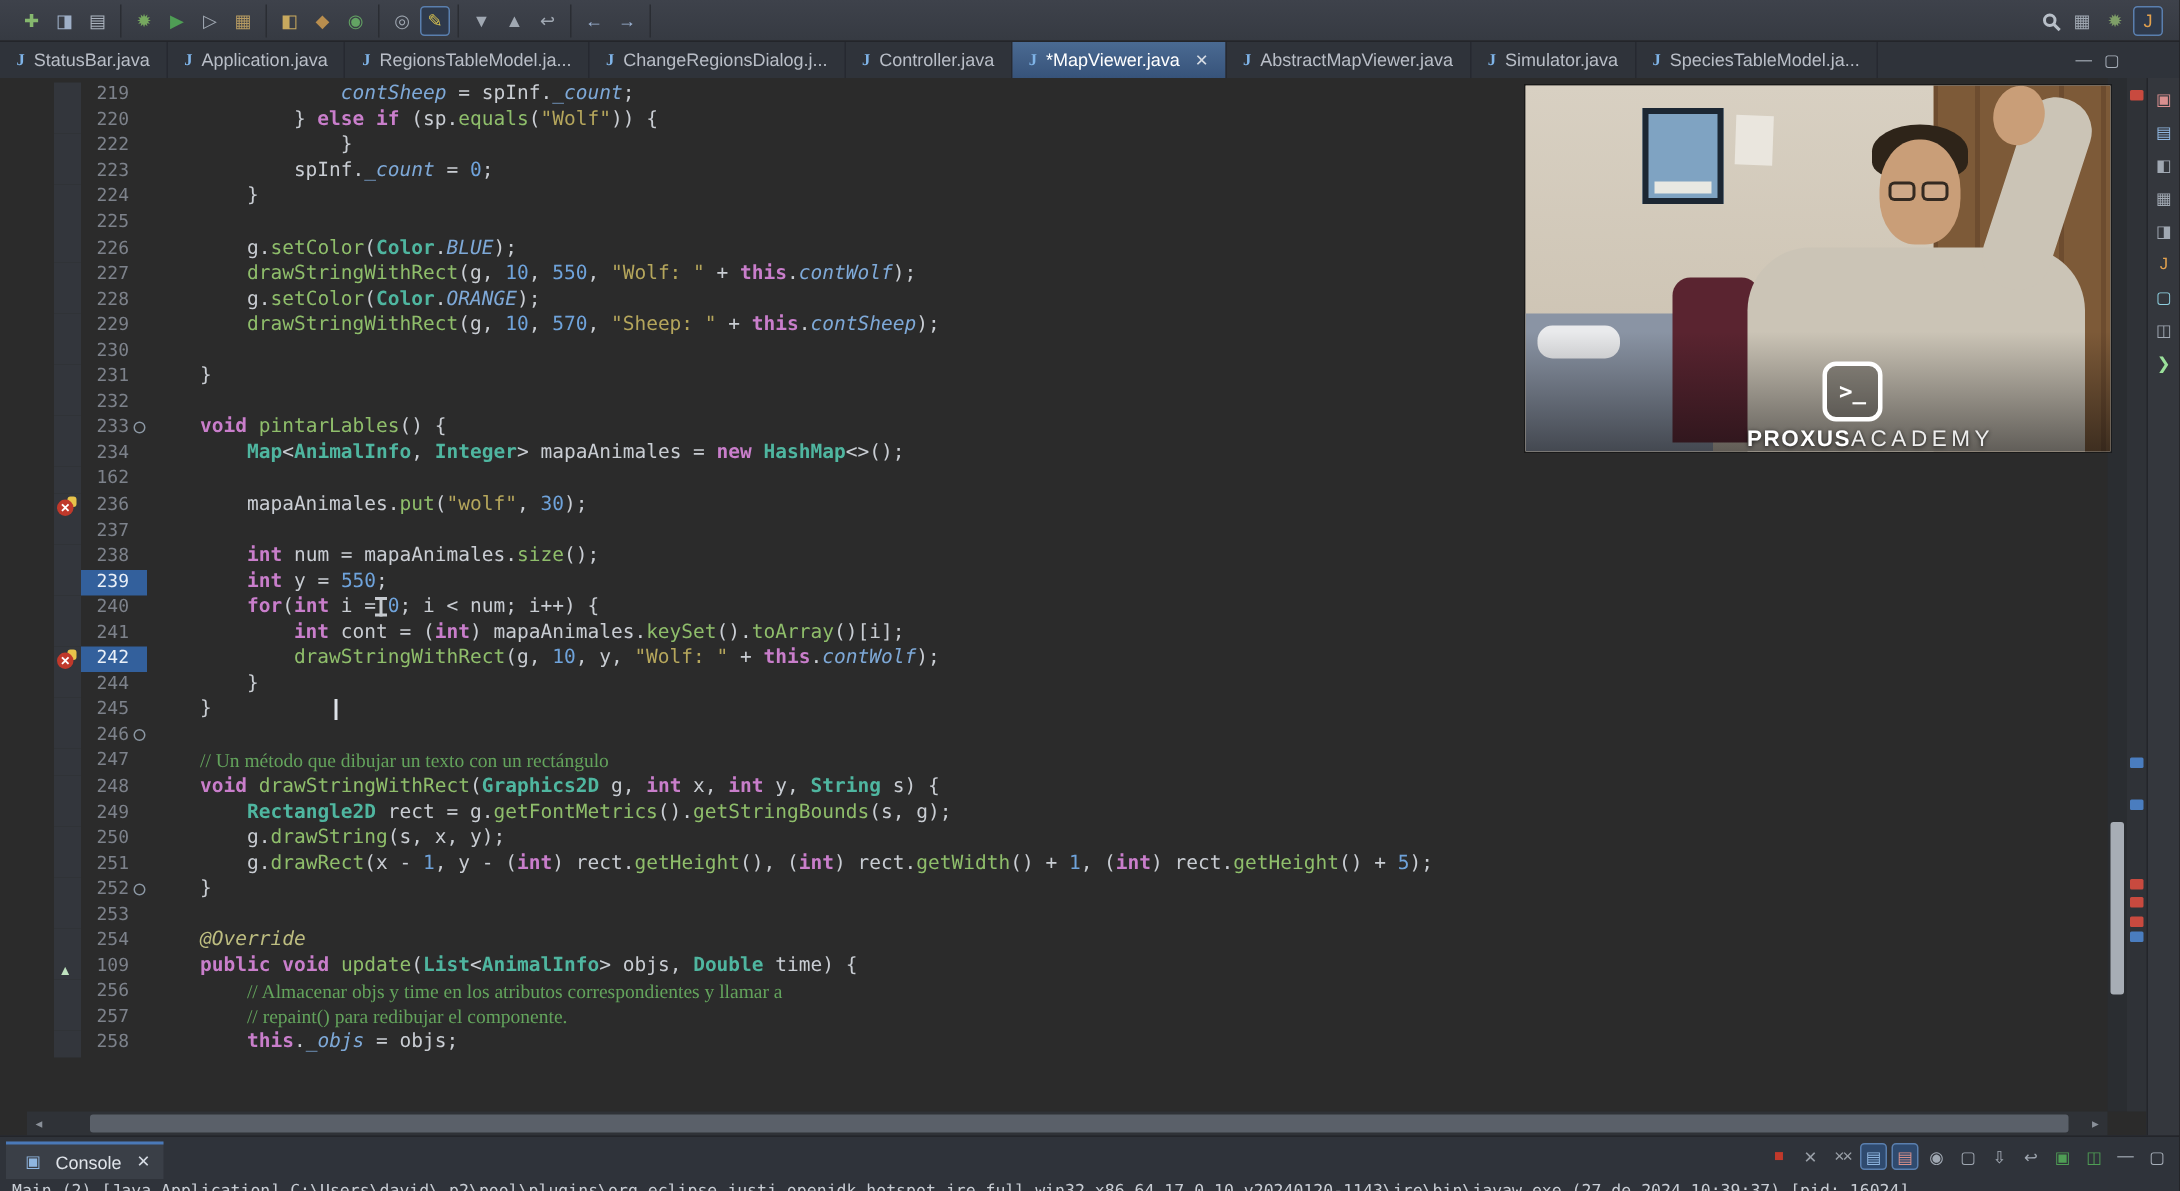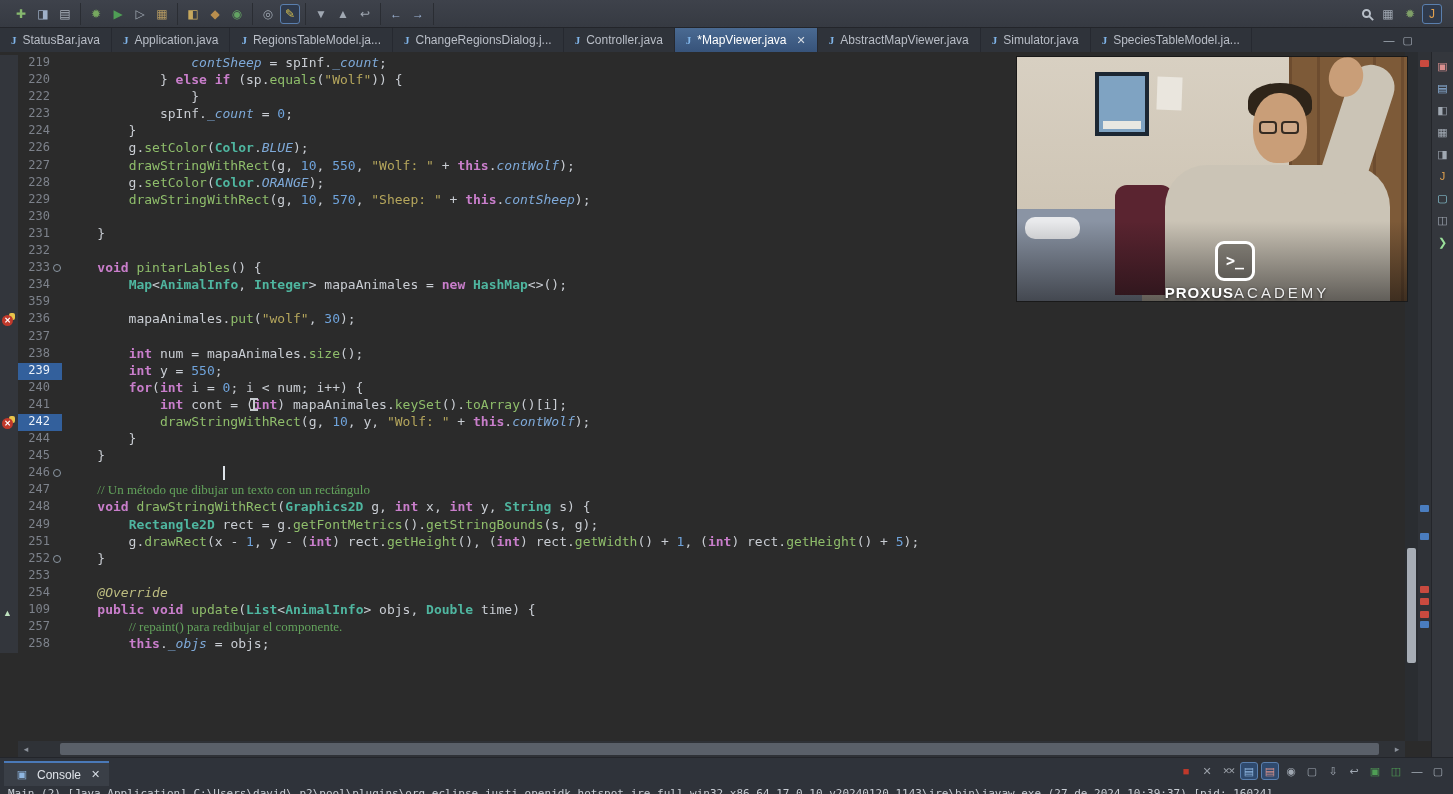--- a/index.html
+++ b/index.html
@@ -28,21 +28,21 @@
     color:#b9bec7; border-right:1px solid #262930; white-space:nowrap; cursor:default; }
   .tab.active { background:linear-gradient(#4a6a92,#37537a); color:#fff; }
   .jicon { font-weight:bold; font-size:11px; color:#7fb4e8; font-family:"Liberation Serif",serif; }
   .tab-close { font-size:11px; color:#d6dce4; margin-left:4px; }
   .tab-actions { margin-left:auto; display:flex; align-items:center; gap:8px; padding-right:40px;
     color:#a8b0ba; font-size:11px; }
 
   
   #editor { position:absolute; left:0; top:52px; width:1431px; height:705px; background:#2b2b2b; }
   #rows { position:absolute; left:0; top:0; right:26px; bottom:16px; overflow:hidden; padding-top:3px; }
-  .row { display:flex; height:17.1px; line-height:17.1px; }
+  .row { display:flex; height:17.1px; line-height:17.1px;padding-left:36px; }
   .mcell { width:18px; background:#33363c; position:relative; flex:none; }
   .gcell { width:44px; flex:none; position:relative; color:var(--gut); font:12px "DejaVu Sans Mono",monospace;
     text-align:right; padding-right:12px; }
   .gcell.hl { background:var(--selblue); color:#eaf0f8; }
   .fold { position:absolute; right:1px; top:4px; width:8px; height:8px; border:1px solid #8b97a3;
     border-radius:50%; background:#2b2b2b; }
   .ccell { flex:1; font:13px "DejaVu Sans Mono",monospace; color:var(--def); white-space:pre; padding-left:4px; }
   .err-ic { position:absolute; left:2px; top:2px; width:13px; height:13px; }
   .err-ic .bulb { position:absolute; right:0; top:0; width:6px; height:7px; background:#e8c34a; border-radius:2px; }
   .err-ic .redx { position:absolute; left:0; bottom:0; width:11px; height:11px; background:#c0392b; border-radius:50%;
@@ -236,20 +236,25 @@
           <div class="gcell">223</div>
           <div class="ccell">            spInf.<span class="tk-fd">_count</span> = <span class="tk-num">0</span>;</div>
         </div>
         <div class="row">
           <div class="mcell"></div>
           <div class="gcell">224</div>
           <div class="ccell">        }</div>
         </div>
         <div class="row">
           <div class="mcell"></div>
+          <div class="gcell">225</div>
+          <div class="ccell"></div>
+        </div>
+        <div class="row">
+          <div class="mcell"></div>
           <div class="gcell">226</div>
           <div class="ccell">        g.<span class="tk-mt">setColor</span>(<span class="tk-ty">Color</span>.<span class="tk-ct">BLUE</span>);</div>
         </div>
         <div class="row">
           <div class="mcell"></div>
           <div class="gcell">227</div>
           <div class="ccell">        <span class="tk-mt">drawStringWithRect</span>(g, <span class="tk-num">10</span>, <span class="tk-num">550</span>, <span class="tk-str">"Wolf: "</span> + <span class="tk-kw">this</span>.<span class="tk-fd">contWolf</span>);</div>
         </div>
         <div class="row">
           <div class="mcell"></div>
@@ -281,21 +286,21 @@
           <div class="gcell">233<span class="fold"></span></div>
           <div class="ccell">    <span class="tk-kw">void</span> <span class="tk-mt">pintarLables</span>() {</div>
         </div>
         <div class="row">
           <div class="mcell"></div>
           <div class="gcell">234</div>
           <div class="ccell">        <span class="tk-ty">Map</span>&lt;<span class="tk-ty">AnimalInfo</span>, <span class="tk-ty">Integer</span>&gt; mapaAnimales = <span class="tk-kw">new</span> <span class="tk-ty">HashMap</span>&lt;&gt;();</div>
         </div>
         <div class="row">
           <div class="mcell"></div>
-          <div class="gcell">359</div>
+          <div class="gcell">162</div>
           <div class="ccell"></div>
         </div>
         <div class="row">
           <div class="mcell">
             <div class="err-ic">
               <span class="bulb"></span>
               <span class="redx">✕</span>
             </div>
           </div>
           <div class="gcell">236</div>
@@ -361,20 +366,25 @@
           <div class="gcell">248</div>
           <div class="ccell">    <span class="tk-kw">void</span> <span class="tk-mt">drawStringWithRect</span>(<span class="tk-ty">Graphics2D</span> g, <span class="tk-kw">int</span> x, <span class="tk-kw">int</span> y, <span class="tk-ty">String</span> s) {</div>
         </div>
         <div class="row">
           <div class="mcell"></div>
           <div class="gcell">249</div>
           <div class="ccell">        <span class="tk-ty">Rectangle2D</span> rect = g.<span class="tk-mt">getFontMetrics</span>().<span class="tk-mt">getStringBounds</span>(s, g);</div>
         </div>
         <div class="row">
           <div class="mcell"></div>
+          <div class="gcell">250</div>
+          <div class="ccell">        g.<span class="tk-mt">drawString</span>(s, x, y);</div>
+        </div>
+        <div class="row">
+          <div class="mcell"></div>
           <div class="gcell">251</div>
           <div class="ccell">        g.<span class="tk-mt">drawRect</span>(x - <span class="tk-num">1</span>, y - (<span class="tk-kw">int</span>) rect.<span class="tk-mt">getHeight</span>(), (<span class="tk-kw">int</span>) rect.<span class="tk-mt">getWidth</span>() + <span class="tk-num">1</span>, (<span class="tk-kw">int</span>) rect.<span class="tk-mt">getHeight</span>() + <span class="tk-num">5</span>);</div>
         </div>
         <div class="row">
           <div class="mcell"></div>
           <div class="gcell">252<span class="fold"></span></div>
           <div class="ccell">    }</div>
         </div>
         <div class="row">
           <div class="mcell"></div>
@@ -385,20 +395,25 @@
           <div class="mcell"></div>
           <div class="gcell">254</div>
           <div class="ccell">    <span class="tk-an">@Override</span></div>
         </div>
         <div class="row">
           <div class="mcell">
             <div class="ovr-ic">▲</div>
           </div>
           <div class="gcell">109</div>
           <div class="ccell">    <span class="tk-kw">public</span> <span class="tk-kw">void</span> <span class="tk-mt">update</span>(<span class="tk-ty">List</span>&lt;<span class="tk-ty">AnimalInfo</span>&gt; objs, <span class="tk-ty">Double</span> time) {</div>
+        </div>
+        <div class="row">
+          <div class="mcell"></div>
+          <div class="gcell">256</div>
+          <div class="ccell">        <span class="tk-cm">// Almacenar objs y time en los atributos correspondientes y llamar a</span></div>
         </div>
         <div class="row">
           <div class="mcell"></div>
           <div class="gcell">257</div>
           <div class="ccell">        <span class="tk-cm">// repaint() para redibujar el componente.</span></div>
         </div>
         <div class="row">
           <div class="mcell"></div>
           <div class="gcell">258</div>
           <div class="ccell">        <span class="tk-kw">this</span>.<span class="tk-fd">_objs</span> = objs;</div>

